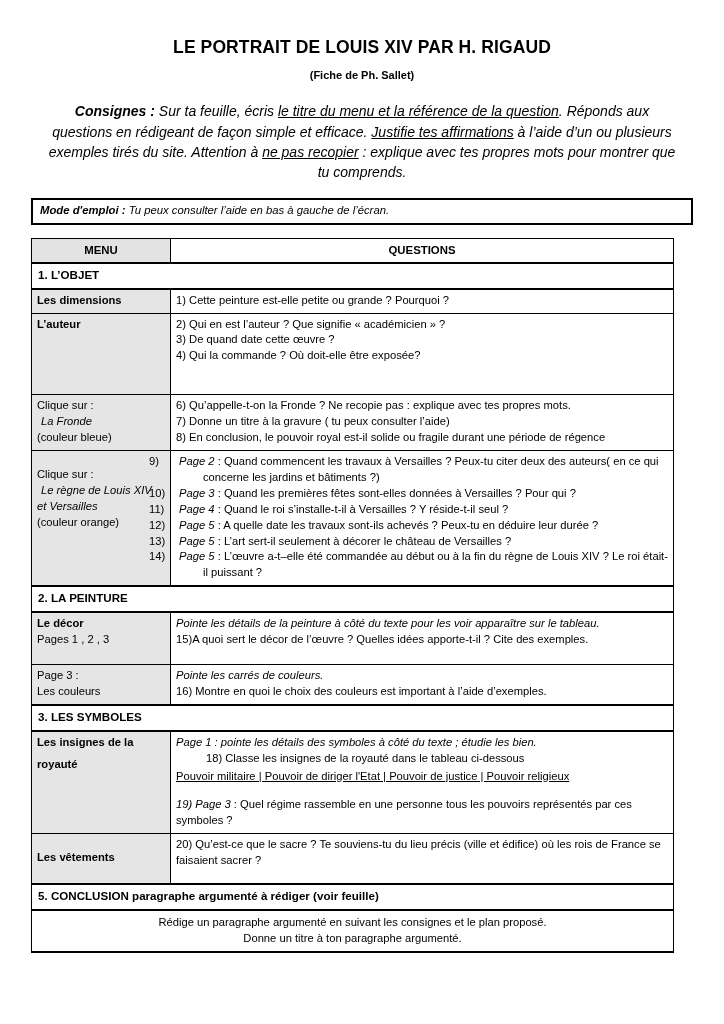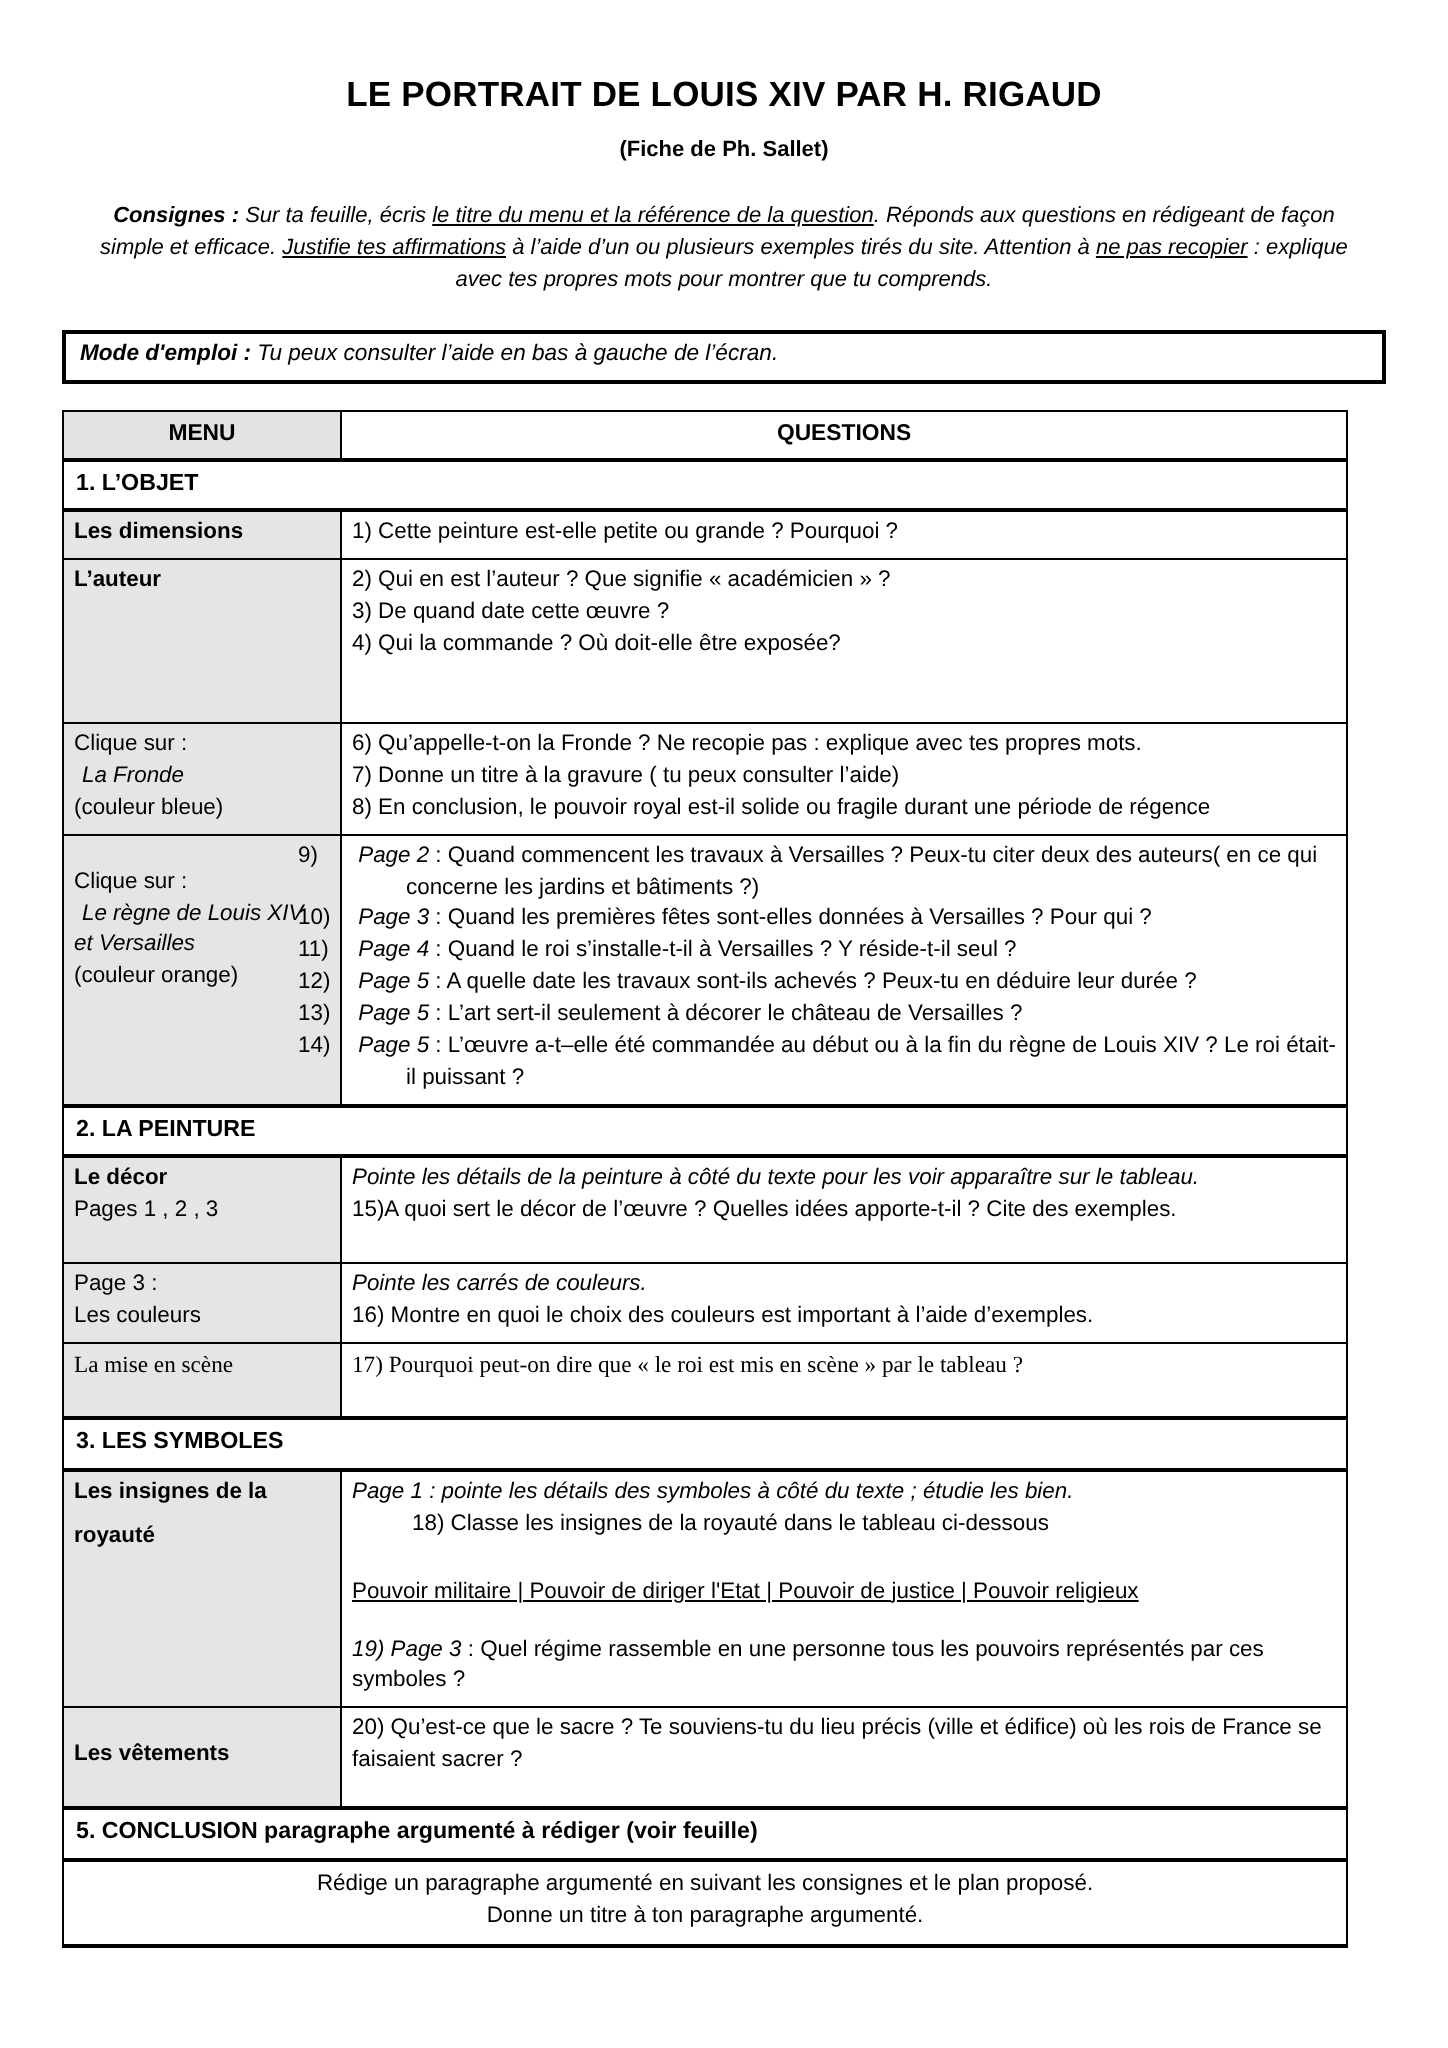--- a/index.html
+++ b/index.html
@@ -33,21 +33,21 @@
   .doc-subtitle {
     text-align: center;
     font-weight: bold;
     font-size: 11px;
     margin: 12px 0 0 0;
   }
 
   .consignes {
     margin: 20px 44px 0 44px;
     text-align: center;
-    font-size: 11px;
+    font-size: 14px;
     font-style: italic;
     line-height: 1.45;
   }
   .consignes b { font-style: italic; font-weight: bold; }
   .u { text-decoration: underline; }
 
   
   .mode-box {
     margin: 16px 31px 0 31px;
     border: 2.2px solid #000;
@@ -123,21 +123,21 @@
     text-indent: -25px;
   }
   .qitem.n2 {
     padding-left: 27px;
     text-indent: -27px;
   }
 
   .pouvoirs {
     display: block;
     text-decoration: underline;
-    margin-top: 18px;
+    margin-top: 2px;
   }
   .spacer-line { display: block; height: 13px; }
 </style>
 </head>
 <body>
 
 <div class="page">
 
   <h1 class="doc-title">LE PORTRAIT DE LOUIS XIV PAR H. RIGAUD</h1>
   <div class="doc-subtitle">(Fiche de Ph. Sallet)</div>
@@ -236,29 +236,20 @@
         <td class="menu">
           <span class="q-line">Page 3 :</span>
           <span class="q-line">Les couleurs</span>
         </td>
         <td class="q">
           <span class="q-line ital">Pointe les carrés de couleurs.</span>
           <span class="q-line">16) Montre en quoi le choix des couleurs est important à l’aide d’exemples.</span>
         </td>
       </tr>
 
-      <tr>
-        <td class="menu">
-          <span class="q-line serif">La mise en scène</span>
-          <span class="spacer-line"></span>
-        </td>
-        <td class="q">
-          <span class="q-line serif">17) Pourquoi peut-on dire que « le roi est mis en scène » par le tableau ?</span>
-        </td>
-      </tr>
 
       <tr class="section">
         <td colspan="2">3. LES SYMBOLES</td>
       </tr>
 
       <tr>
         <td class="menu">
           <span class="q-line bold">Les insignes de la</span>
           <span class="q-line bold" style="margin-top:6px">royauté</span>
         </td>

